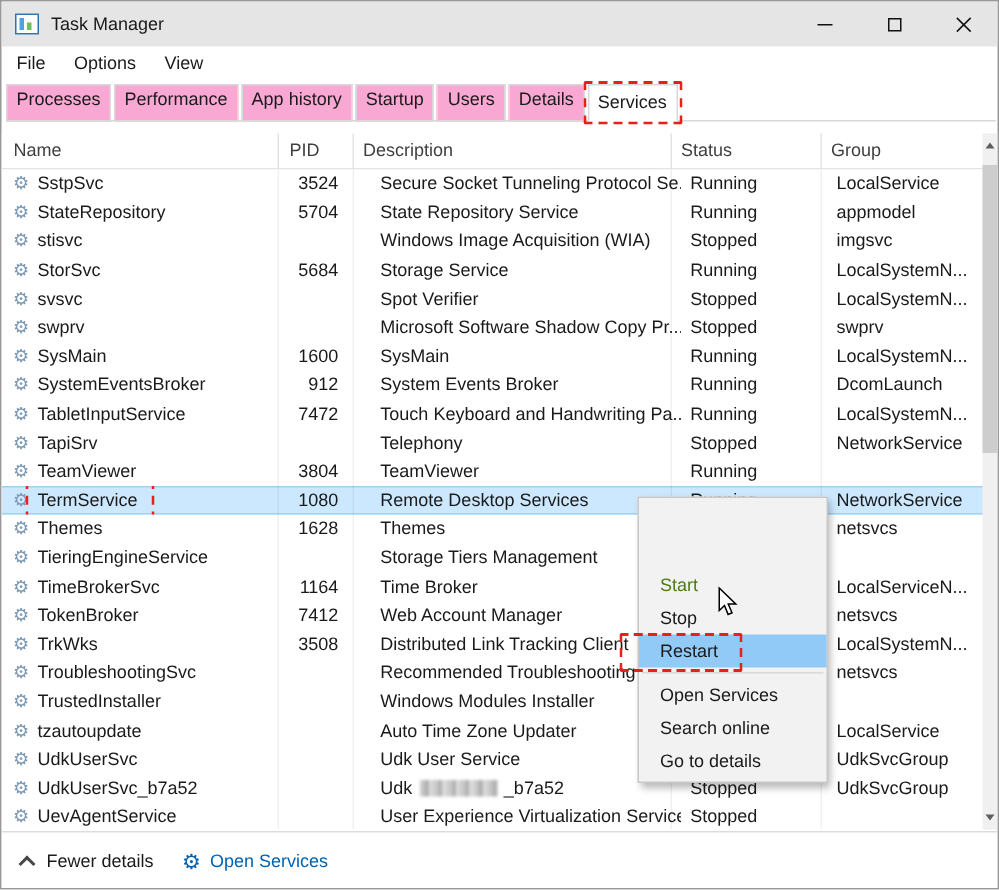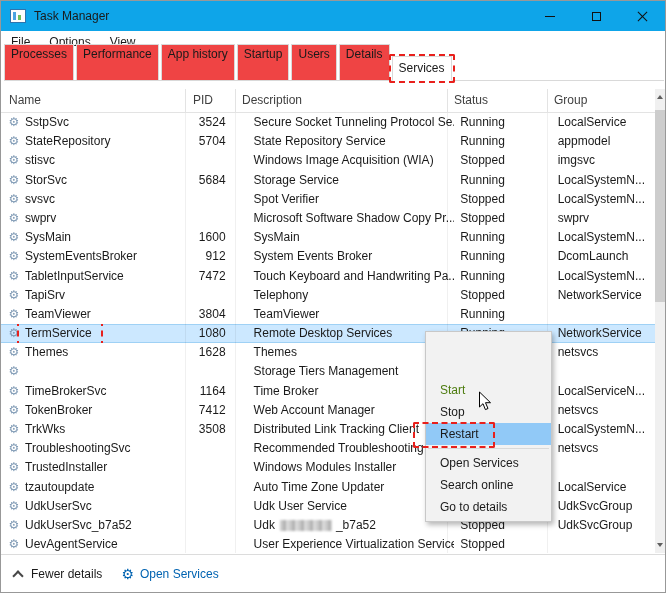--- a/index.html
+++ b/index.html
@@ -1,42 +1,42 @@
 <!DOCTYPE html>
 <html><head>
 <meta charset="utf-8">
 <style>
   * { margin:0; padding:0; box-sizing:border-box; }
   body { background:#c8c8c8; font-family:"Liberation Sans","DejaVu Sans",sans-serif; }
   .window { position:relative; width:666px; height:593px; background:#fff; border:1px solid #989898;
             font-size:12px; color:#1a1a1a; overflow:hidden; }
 
   
-  .titlebar { position:absolute; top:0; left:0; right:0; height:30px; display:flex; align-items:center; background:#0ea5e9; }
+  .titlebar { position:absolute; top:0; left:0; right:0; height:30px; display:flex; align-items:center; background:#e5e5e5; }
   .tm-icon { position:relative; width:16px; height:14px; margin-left:9px; border:1px solid #2f74ad; background:#fdfdfd; flex:0 0 16px; }
   .tm-icon::before { content:''; position:absolute; left:2px; bottom:2px; width:3px; height:8px; background:#4aa3e0; }
   .tm-icon::after  { content:''; position:absolute; left:7px; bottom:2px; width:3px; height:5px; background:#6fbf5a; }
   .title { margin-left:8px; }
   .win-controls { margin-left:auto; display:flex; height:30px; }
   .win-btn { width:46px; height:30px; display:flex; align-items:center; justify-content:center; }
   .min-glyph { width:10px; height:1px; background:#111; }
   .max-glyph { width:9px; height:9px; border:1px solid #111; }
   .x-glyph { position:relative; width:11px; height:11px; }
   .x-glyph::before, .x-glyph::after { content:''; position:absolute; left:-1px; top:5px; width:13px; height:1px; background:#111; }
   .x-glyph::before { transform:rotate(45deg); }
   .x-glyph::after  { transform:rotate(-45deg); }
 
   
   .menubar { position:absolute; top:30px; left:0; right:0; height:23px; display:flex; align-items:center; padding-left:10px; }
   .menubar .mitem { margin-right:19px; height:23px; line-height:23px; }
 
   
   .tabbar { position:absolute; top:55px; left:3px; width:660px; height:25px; display:flex; align-items:flex-end; }
   .tabbar::after { content:''; position:absolute; left:0; right:0; bottom:0; height:1px; background:#d9d9d9; z-index:0; }
-  .tab { position:relative; z-index:1; height:37px; line-height:19px; padding:0 6px; background:#ef4444;
+  .tab { position:relative; z-index:1; height:25px; line-height:19px; padding:0 6px; background:#f9a8d4;
          border:1px solid #d9d9d9; margin-right:2px; white-space:nowrap; }
   .tab.selected { z-index:2; height:25px; line-height:23px; background:#fff; border-bottom-color:#fff; }
 
   
   .thead { position:absolute; top:88px; left:0; width:655px; height:24px; border-bottom:1px solid #e3e3e3; background:#fff; }
   .hc { position:absolute; top:0; height:23px; line-height:23px; overflow:hidden; color:#3f3f3f; border-right:1px solid #e3e3e3; white-space:nowrap; }
   .tbody { position:absolute; top:112px; left:0; width:655px; height:440px; overflow:hidden; background:#fff; }
   .row { position:relative; display:flex; height:19.2px; align-items:center; }
   .row.selected { background:#cce8ff; box-shadow:inset 0 1px 0 #9fd1f5, inset 0 -1px 0 #9fd1f5; }
   .cell { height:19.2px; line-height:19.2px; overflow:hidden; white-space:nowrap; }
@@ -254,20 +254,21 @@
           <span class="nm">Themes</span>
         </div>
         <div class="cell c-pid">1628</div>
         <div class="cell c-desc">Themes</div>
         <div class="cell c-status"></div>
         <div class="cell c-group">netsvcs</div>
       </div>
       <div class="row">
         <div class="cell c-name">
           <span class="svc-icon">⚙</span>
+          <span class="nm">TieringEngineService</span>
         </div>
         <div class="cell c-pid"></div>
         <div class="cell c-desc">Storage Tiers Management</div>
         <div class="cell c-status"></div>
         <div class="cell c-group"></div>
       </div>
       <div class="row">
         <div class="cell c-name">
           <span class="svc-icon">⚙</span>
           <span class="nm">TimeBrokerSvc</span>

